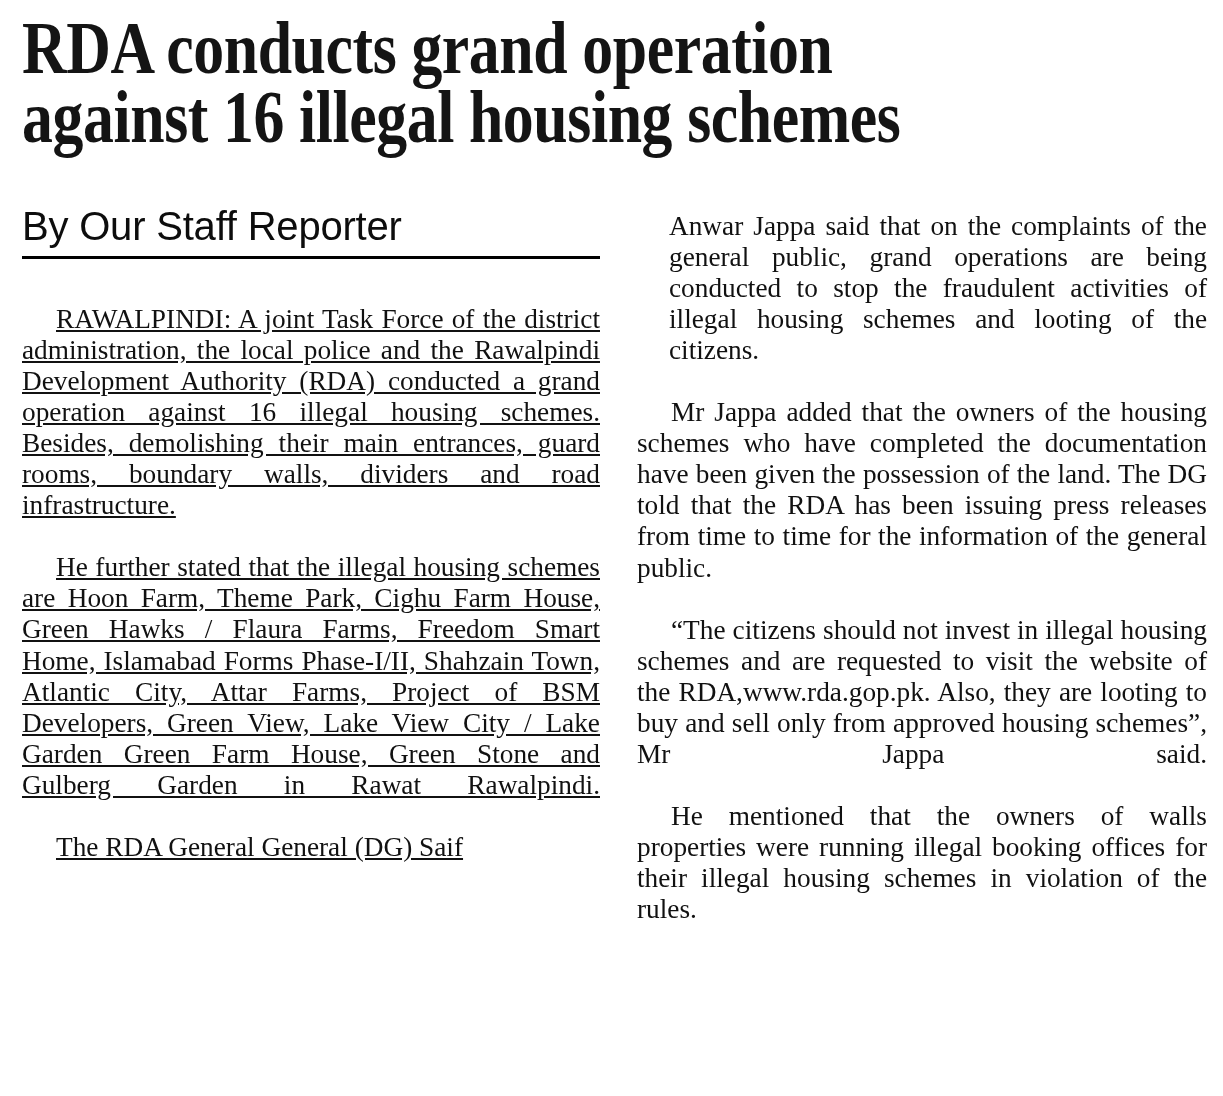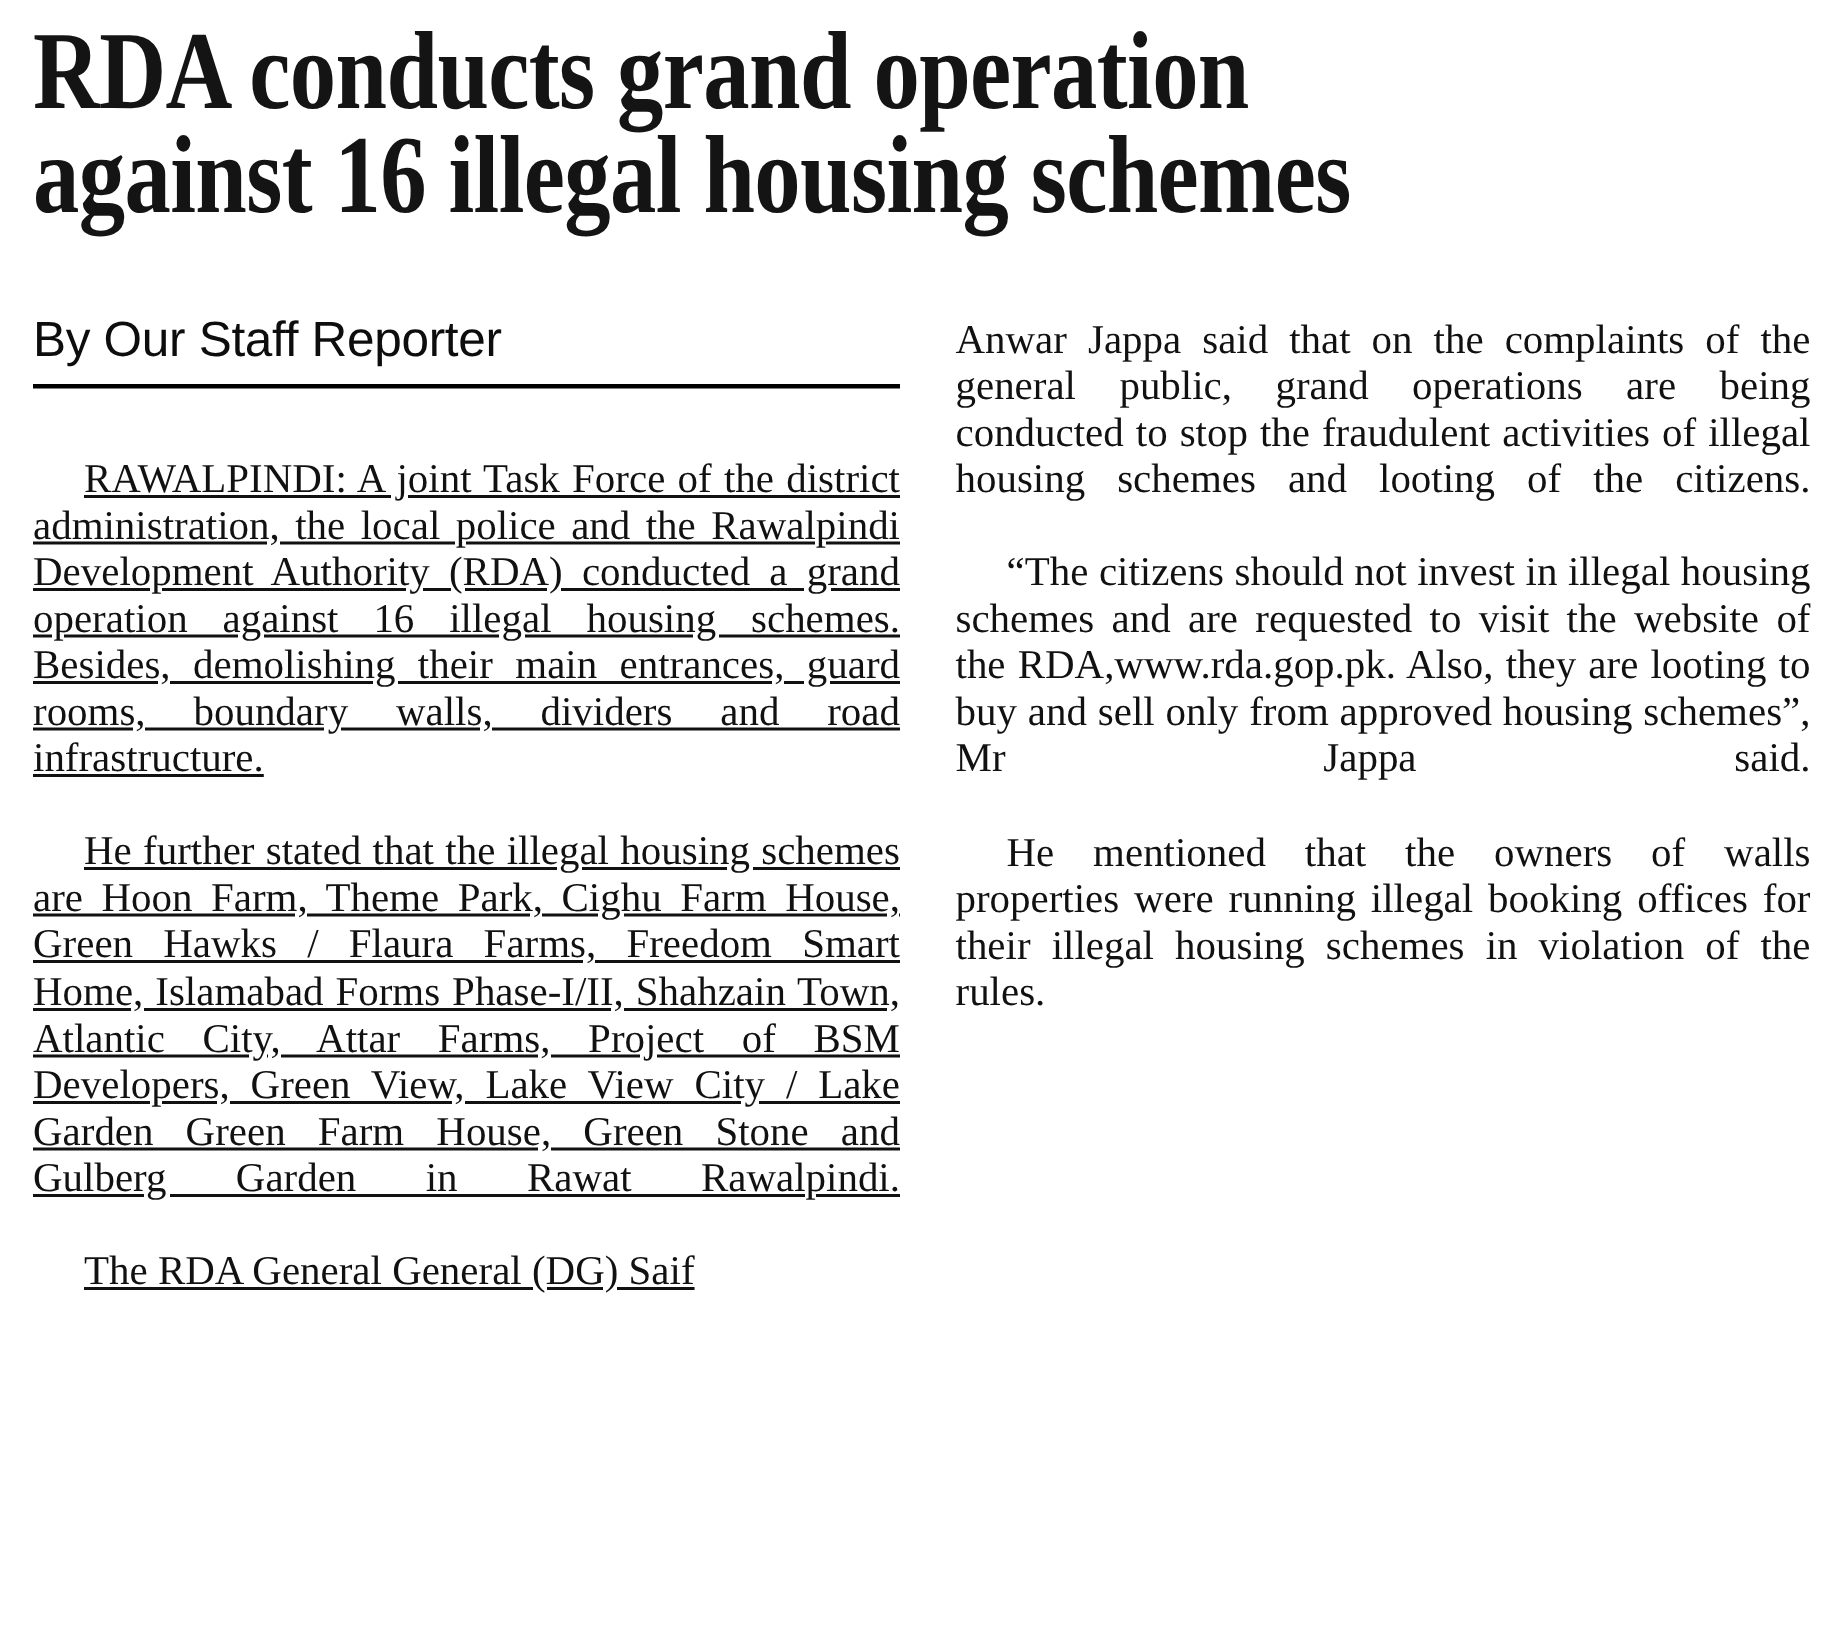--- a/index.html
+++ b/index.html
@@ -45,21 +45,21 @@
   
   .byline-block {
     position: absolute;
     left: 22px;
     top: 207px;
     width: 578px;
   }
   .byline {
     font-family: "Liberation Sans", "DejaVu Sans", sans-serif;
     font-weight: normal;
-    font-size: 33px;
+    font-size: 40px;
     line-height: 38px;
     letter-spacing: -0.2px;
     color: #0d0d0d;
   }
   .byline-rule {
     margin-top: 11px;
     width: 578px;
     height: 3px;
     background: #000000;
   }
@@ -87,20 +87,21 @@
   }
   .para {
     margin: 0;
     text-align: justify;
     text-justify: inter-word;
     text-indent: 34px;
     hyphens: none;
   }
   .para.no-indent {
     text-indent: 0;
+    margin-left: 32px;
   }
   
   .para::after {
     content: "";
     display: inline-block;
     width: 100%;
   }
   .para.flush::after {
     display: none;
   }
@@ -121,17 +122,18 @@
   </div>
 
   <div class="col col-1">
     <p class="para">RAWALPINDI: A joint Task Force of the district administration, the local police and the Rawalpindi Development Authority (RDA) conducted a grand operation against 16 illegal housing schemes. Besides, demolishing their main entrances, guard rooms, boundary walls, dividers and road infrastructure.</p>
     <p class="para">He further stated that the illegal housing schemes are Hoon Farm, Theme Park, Cighu Farm House, Green Hawks / Flaura Farms, Freedom Smart Home, Islamabad Forms Phase-I/II, Shahzain Town, Atlantic City, Attar Farms, Project of BSM Developers, Green View, Lake View City / Lake Garden Green Farm House, Green Stone and Gulberg Garden in Rawat Rawalpindi.</p>
     <p class="para flush">The RDA General General (DG) Saif</p>
   </div>
 
   <div class="col col-2">
     <p class="para no-indent">Anwar Jappa said that on the complaints of the general public, grand operations are being conducted to stop the fraudulent activities of illegal housing schemes and looting of the citizens.</p>
+    <p class="para">Mr Jappa added that the owners of the housing schemes who have completed the documentation have been given the possession of the land. The DG told that the RDA has been issuing press releases from time to time for the information of the general public.</p>
     <p class="para">“The citizens should not invest in illegal housing schemes and are requested to visit the website of the RDA,www.rda.gop.pk. Also, they are looting to buy and sell only from approved housing schemes”, Mr Jappa said.</p>
     <p class="para">He mentioned that the owners of walls properties were running illegal booking offices for their illegal housing schemes in violation of the rules.</p>
   </div>
 
 </div>
 
 </body></html>

